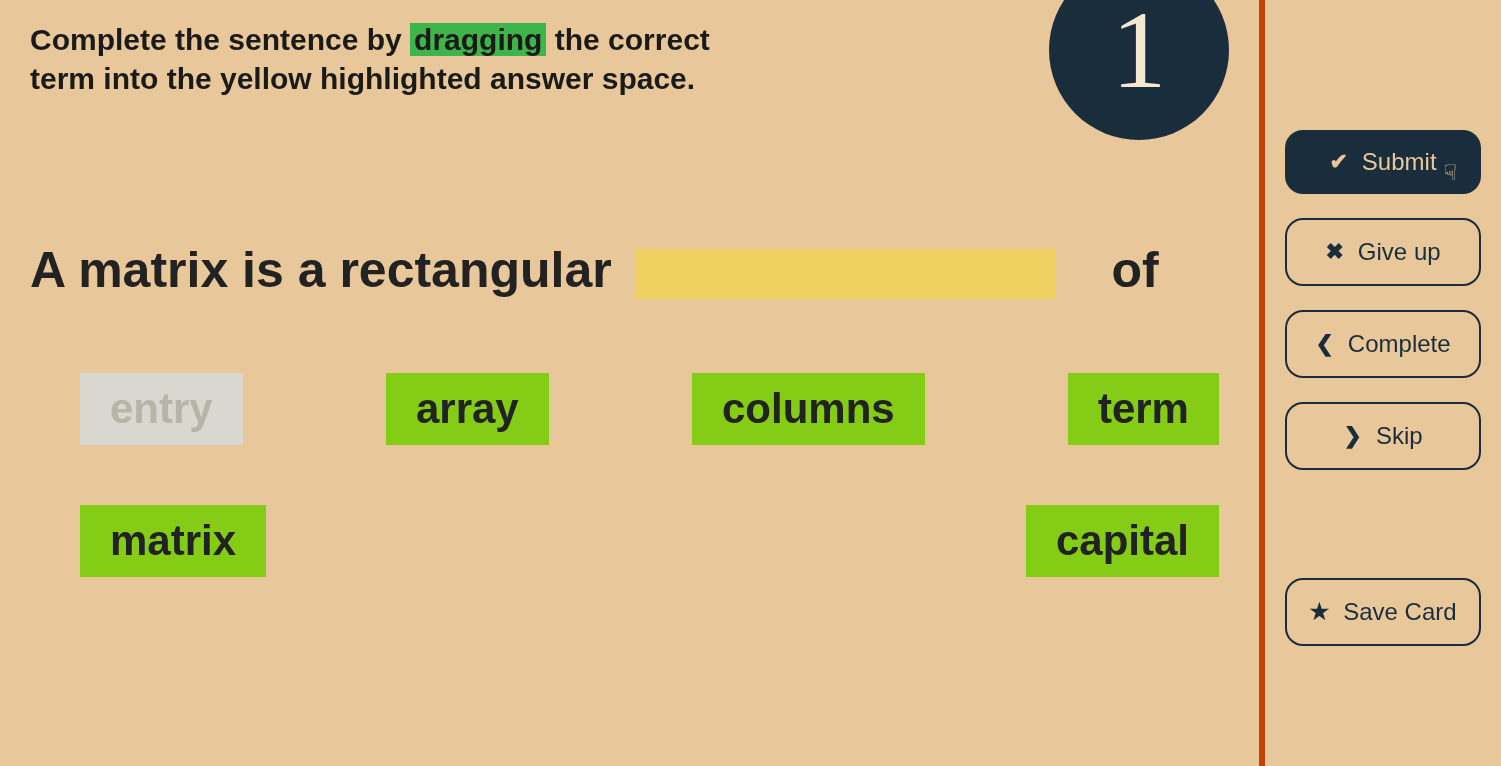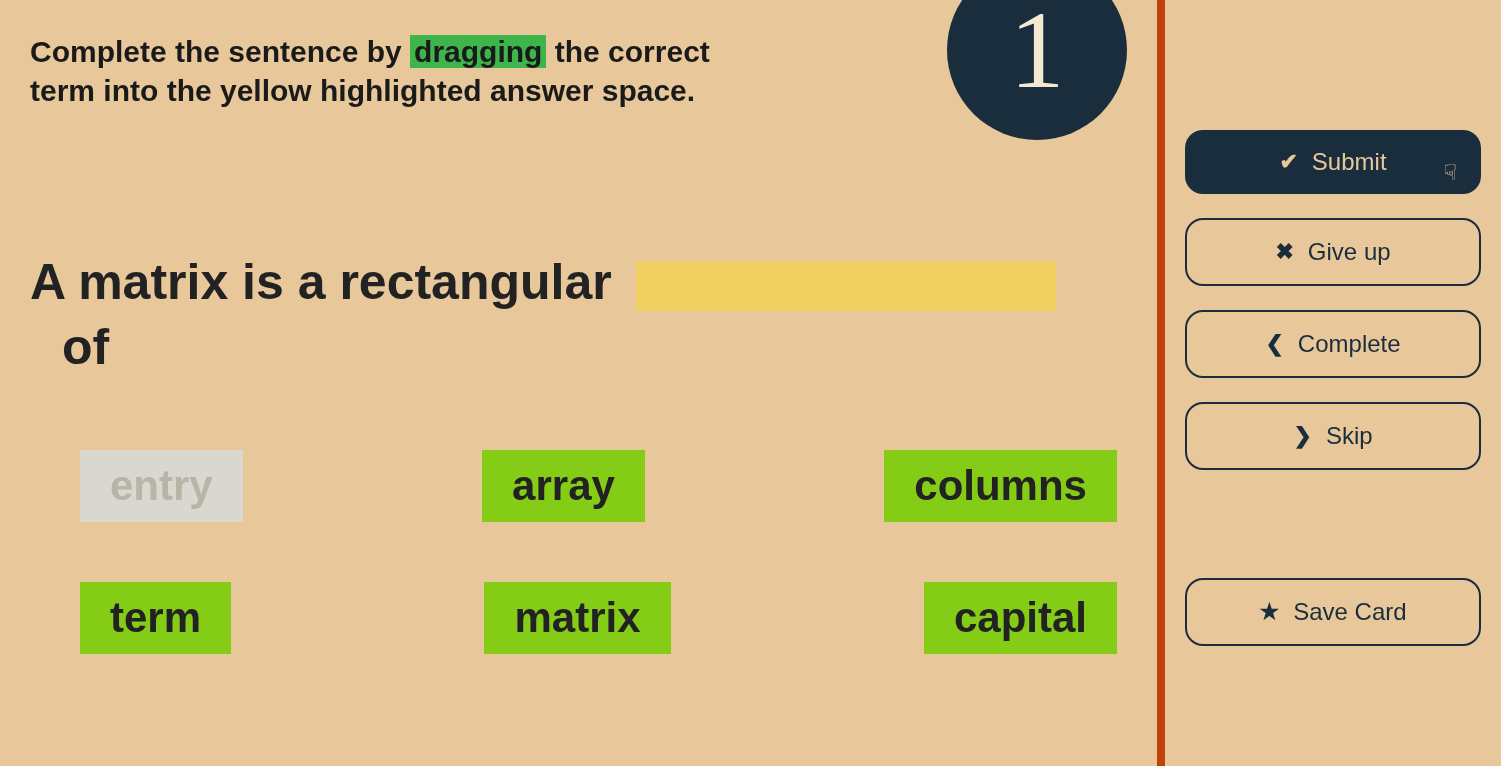--- a/index.html
+++ b/index.html
@@ -6,23 +6,23 @@
     body {
       font-family: Arial, Helvetica, sans-serif;
       background: #e8c89a;
       width: 1501px;
       height: 766px;
       display: flex;
       overflow: hidden;
     }
     .main {
       flex: 1;
-      padding: 32px 40px 20px 30px;
+      padding: 20px 40px 20px 30px;
       position: relative;
-      border-right: 8px solid #c2410c;
+      border-right: 6px solid #c2410c;
     }
     .instruction {
       font-size: 30px;
       font-weight: bold;
       color: #1a1a1a;
       line-height: 1.3;
       max-width: 740px;
     }
     .highlight-green {
       background: #3eb54a;
@@ -80,21 +80,21 @@
       cursor: grab;
       user-select: none;
       min-width: 140px;
       text-align: center;
     }
     .term.faded {
       background: #d8d8d0;
       color: #b5b5a8;
     }
     .sidebar {
-      width: 336px;
+      width: 236px;
       background: #e8c89a;
       padding: 130px 20px 20px 20px;
       display: flex;
       flex-direction: column;
       gap: 24px;
     }
     .btn {
       border-radius: 18px;
       padding: 18px 20px;
       font-size: 24px;

